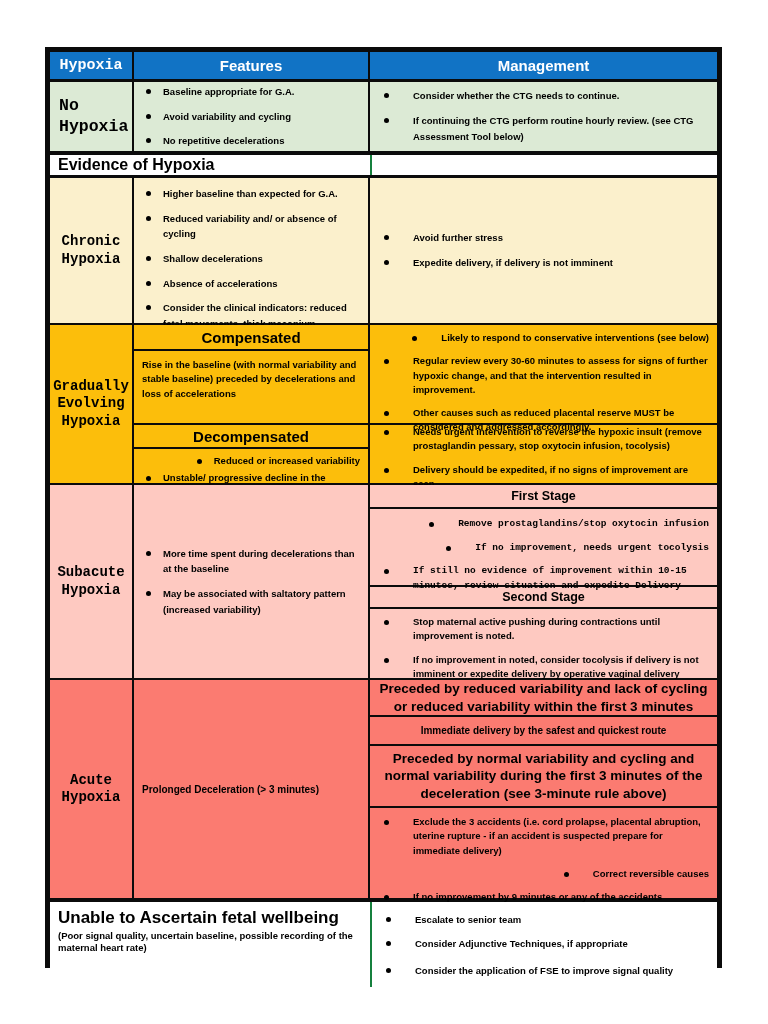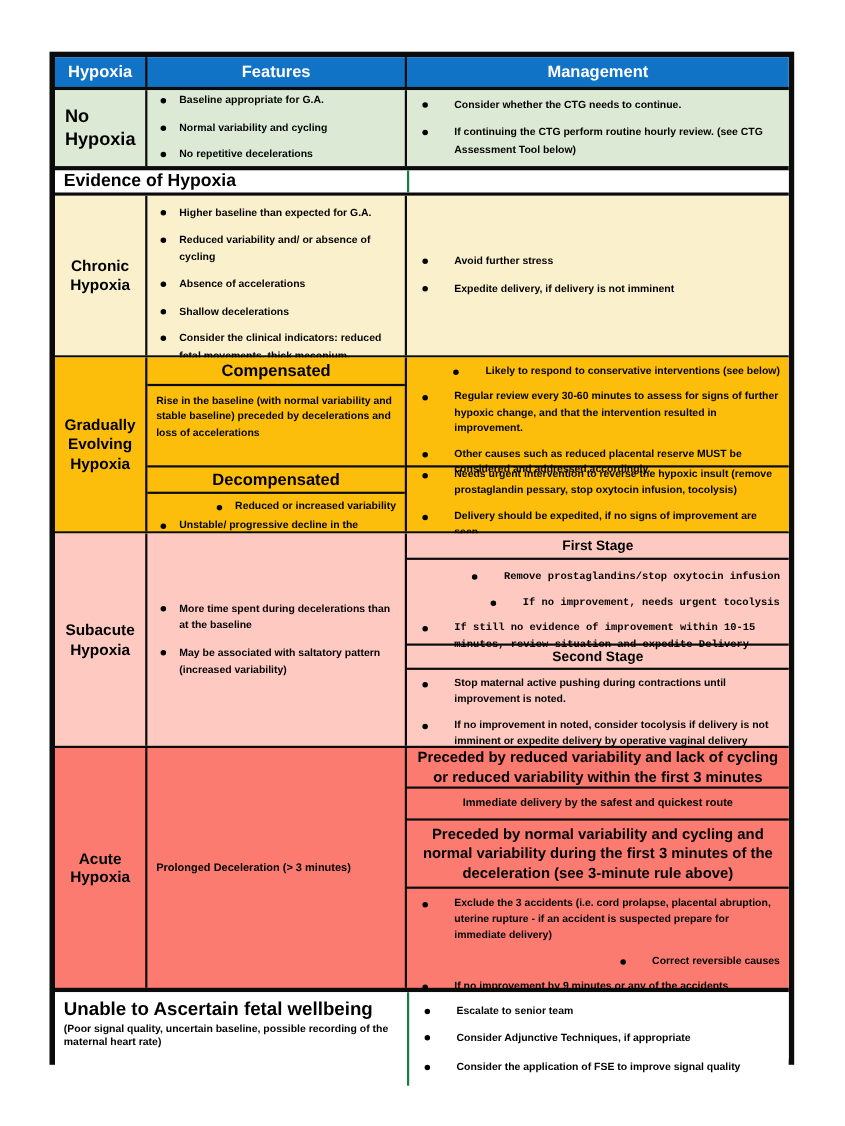--- a/index.html
+++ b/index.html
@@ -6,21 +6,21 @@
   html,body { width: 768px; height: 1024px; background: #ffffff; overflow: hidden; }
   body { font-family: "Liberation Sans", sans-serif; color: #000; position: relative; }
 
   .tbl {
     position: absolute; left: 45px; top: 47px; width: 677px; height: 921px;
     border: 5px solid #0b0b0b; background: #fff;
     display: flex; flex-direction: column;
   }
   .row { display: flex; border-bottom: 2px solid #0b0b0b; flex: 0 0 auto; }
   .row:last-child { border-bottom: none; flex: 1 1 auto; }
-  .c1  { width: 84px;  border-right: 2px solid #0b0b0b; }
+  .c1  { width: 84px;  border-right: 2px solid #0b0b0b; font-family: Liberation Mono, monospace; }
   .c2  { width: 236px; border-right: 2px solid #0b0b0b; }
   .c3  { flex: 1; min-width: 0; }
   .c12 { width: 322px; border-right: 2px solid #15803d; }
 
   
   .row-header { height: 30px; background: #1173C5; border-bottom: 3px solid #0b0b0b; }
   .hcell { display:flex; align-items:center; justify-content:center;
            color:#fff; font-weight:700; font-size:15px; }
 
   
@@ -92,21 +92,21 @@
 
   <div class="row row-nohyp">
     <div class="c1 rlabel lbl-nohyp">No Hypoxia</div>
     <div class="c2 blist vcenter">
       <div class="bi">
           <span class="dot"></span>
           <span class="bt">Baseline appropriate for G.A.</span>
         </div>
       <div class="bi">
           <span class="dot"></span>
-          <span class="bt">Normal variability and cycling</span>
+          <span class="bt">Avoid variability and cycling</span>
         </div>
       <div class="bi">
           <span class="dot"></span>
           <span class="bt">No repetitive decelerations</span>
         </div>
     </div>
     <div class="c3 blist mg vcenter">
       <div class="bi">
           <span class="dot"></span>
           <span class="bt">Consider whether the CTG needs to continue.</span>
@@ -129,25 +129,25 @@
       <div class="bi">
           <span class="dot"></span>
           <span class="bt">Higher baseline than expected for G.A.</span>
         </div>
       <div class="bi">
           <span class="dot"></span>
           <span class="bt">Reduced variability and/ or absence of cycling</span>
         </div>
       <div class="bi">
           <span class="dot"></span>
+          <span class="bt">Shallow decelerations</span>
+        </div>
+      <div class="bi">
+          <span class="dot"></span>
           <span class="bt">Absence of accelerations</span>
-        </div>
-      <div class="bi">
-          <span class="dot"></span>
-          <span class="bt">Shallow decelerations</span>
         </div>
       <div class="bi">
           <span class="dot"></span>
           <span class="bt">Consider the clinical indicators: reduced fetal movements, thick meconium, bleeding, evidence of chorioamnionitis, postmaturity, IUGR</span>
         </div>
     </div>
     <div class="c3 blist mg vcenter">
       <div class="bi">
           <span class="dot"></span>
           <span class="bt">Avoid further stress</span>

